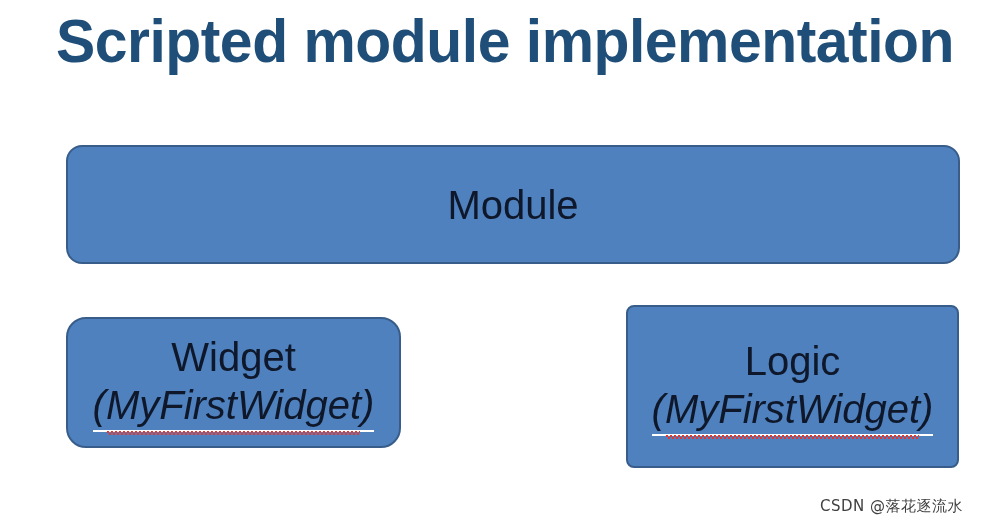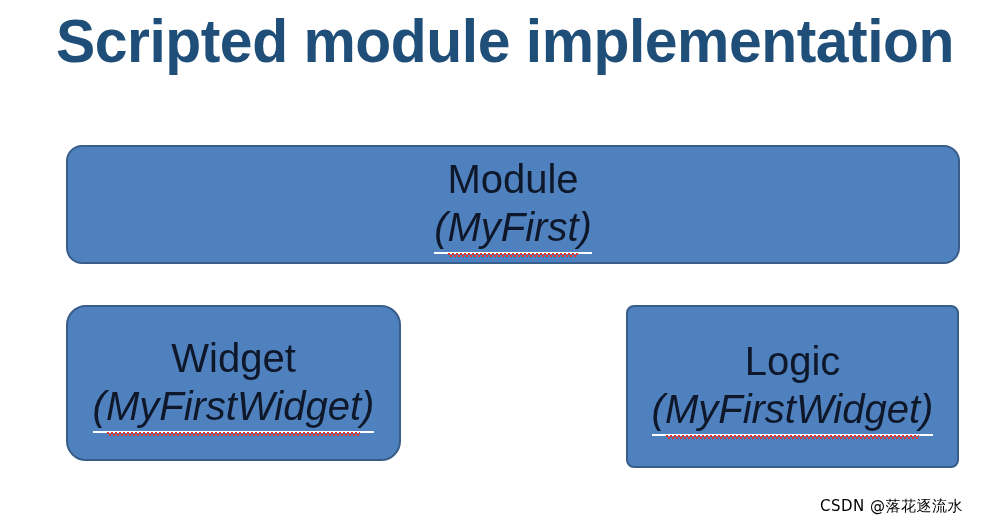--- a/index.html
+++ b/index.html
@@ -60,23 +60,23 @@
   #box-module {
     left: 66px;
     top: 145px;
     width: 894px;
     height: 119px;
     border-radius: 16px;
   }
 
   #box-widget {
     left: 66px;
-    top: 305px;
+    top: 317px;
     width: 335px;
-    height: 156px;
+    height: 131px;
     border-radius: 20px;
   }
 
   #box-logic {
     left: 626px;
     top: 305px;
     width: 333px;
     height: 163px;
     border-radius: 8px;
   }
@@ -125,40 +125,37 @@
     background-size: 4px 4px;
     background-repeat: repeat-x;
     background-position: 0 0, 2px 0;
   }
 
   
   .watermark {
     position: absolute;
     right: 28px;
     bottom: 10px;
-    color: #000000;
+    color: #404040;
     font-size: 15px;
     font-family: "DejaVu Sans", sans-serif;
     letter-spacing: 0.5px;
     white-space: nowrap;
     user-select: none;
   }
 </style>
 </head>
 <body>
 
 <div id="slide">
 
   <div class="slide-title">Scripted module implementation</div>
 
   <div class="node-box" id="box-module">
     <div class="node-title">Module</div>
-    <div class="node-subtitle">
-      <span class="underlined"><span>(</span><span class="spellword">MyFirst</span><span>)</span></span>
-    </div>
   </div>
 
   <div class="node-box" id="box-widget">
     <div class="node-title">Widget</div>
     <div class="node-subtitle">
       <span class="underlined"><span>(</span><span class="spellword">MyFirstWidget</span><span>)</span></span>
     </div>
   </div>
 
   <div class="node-box" id="box-logic">

